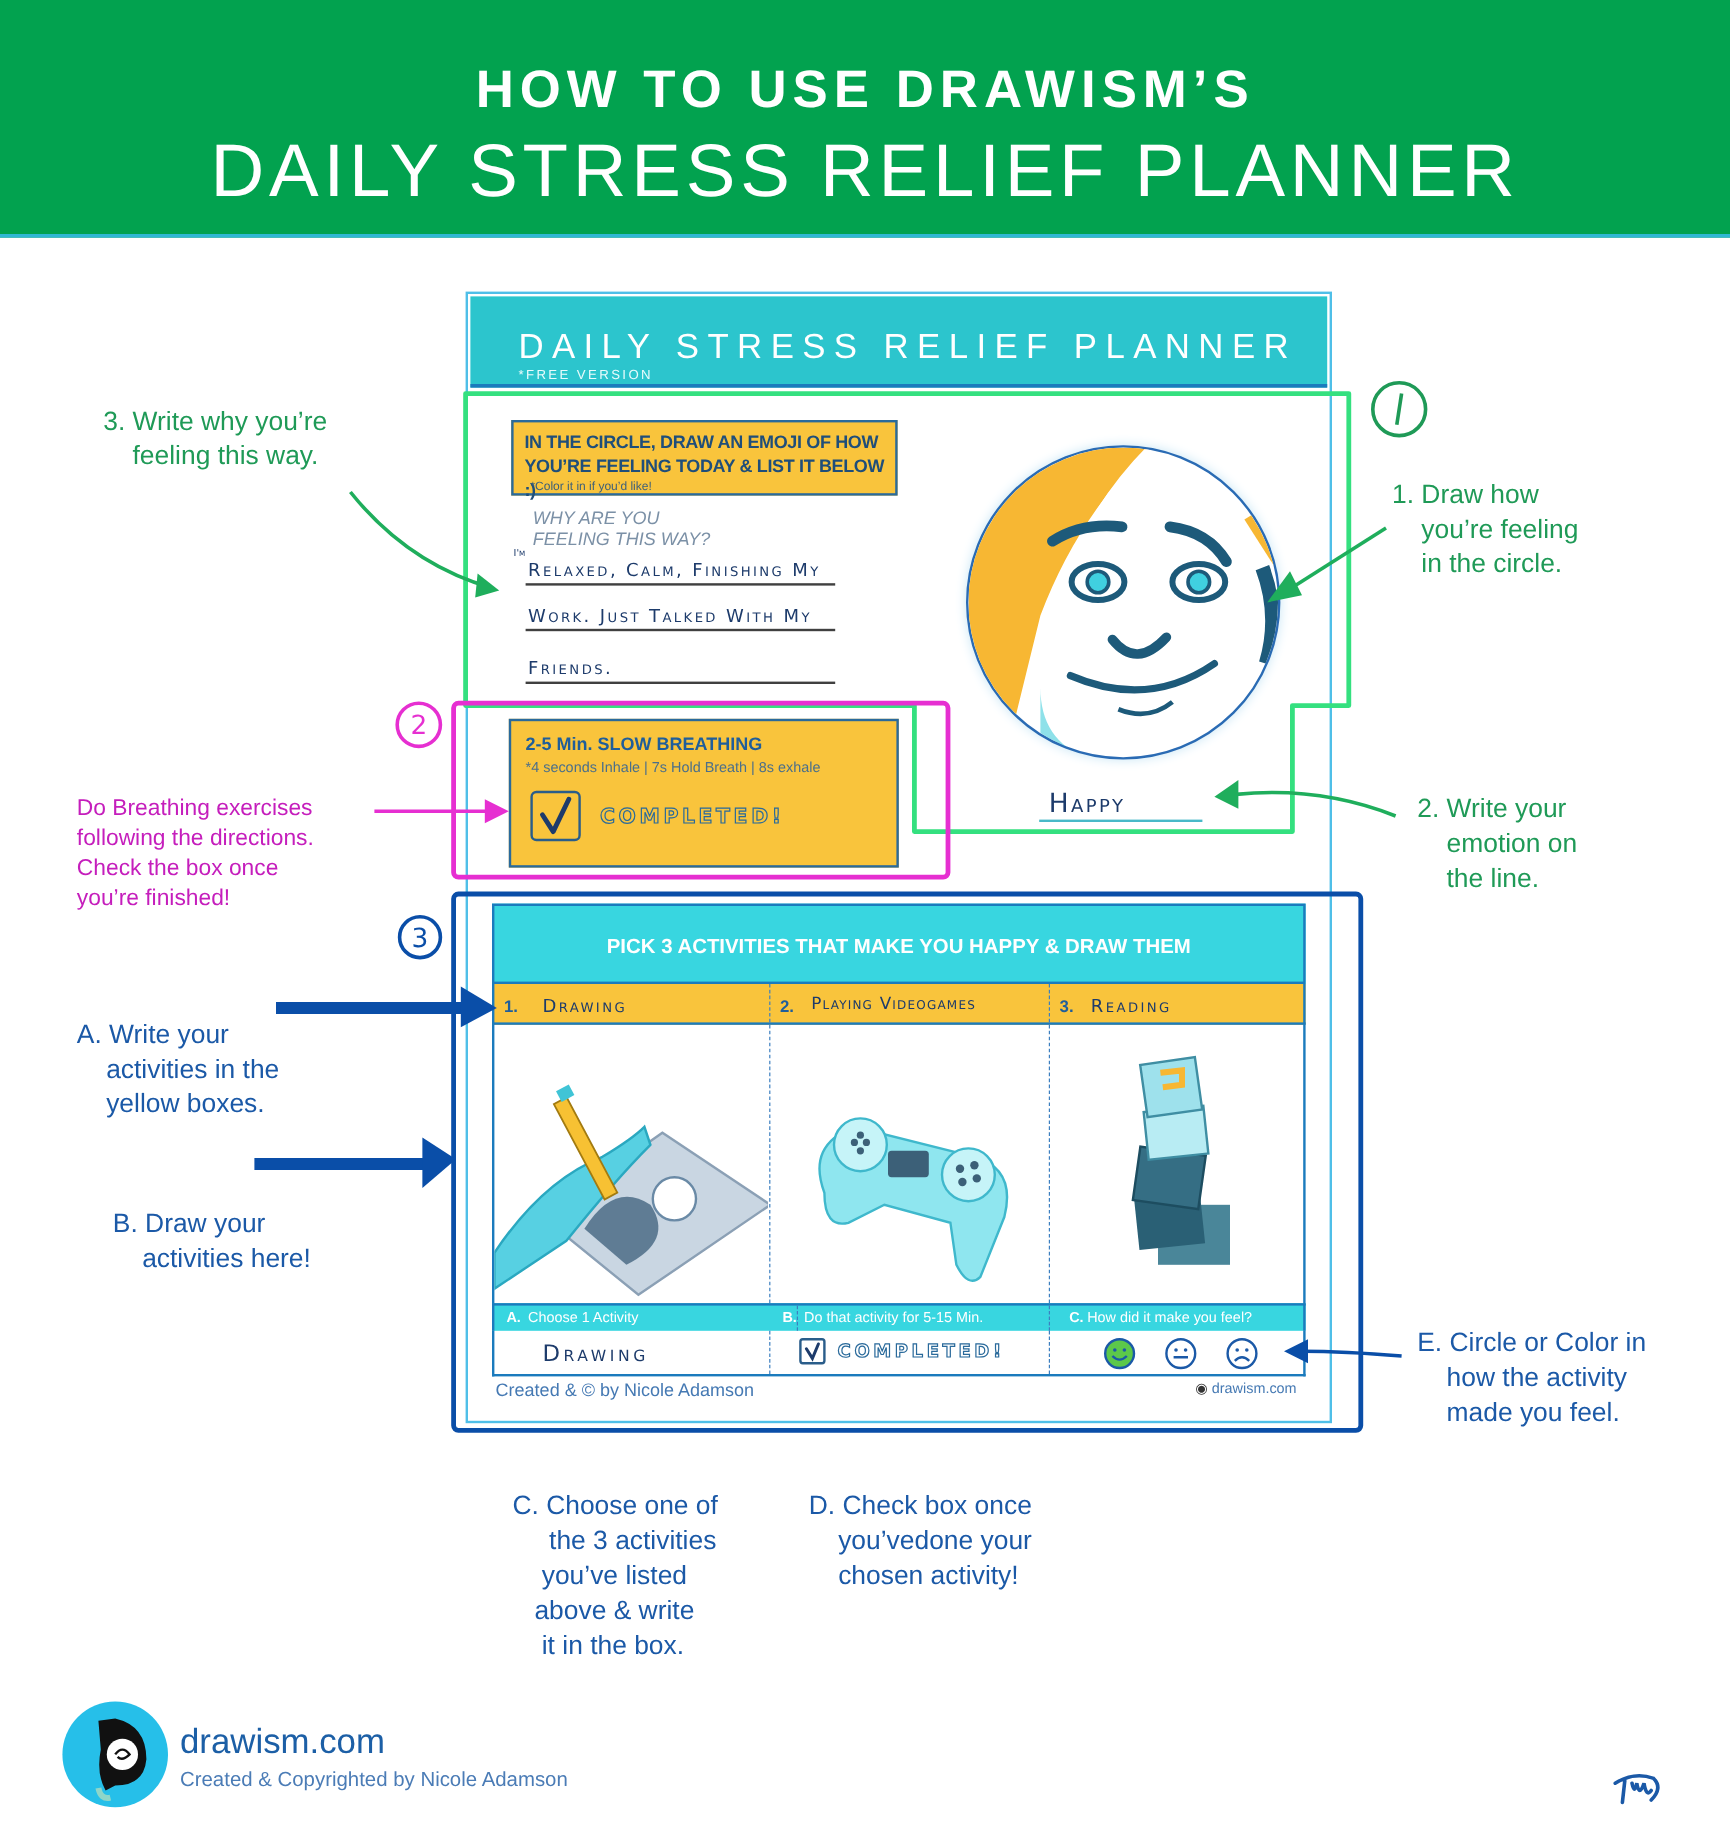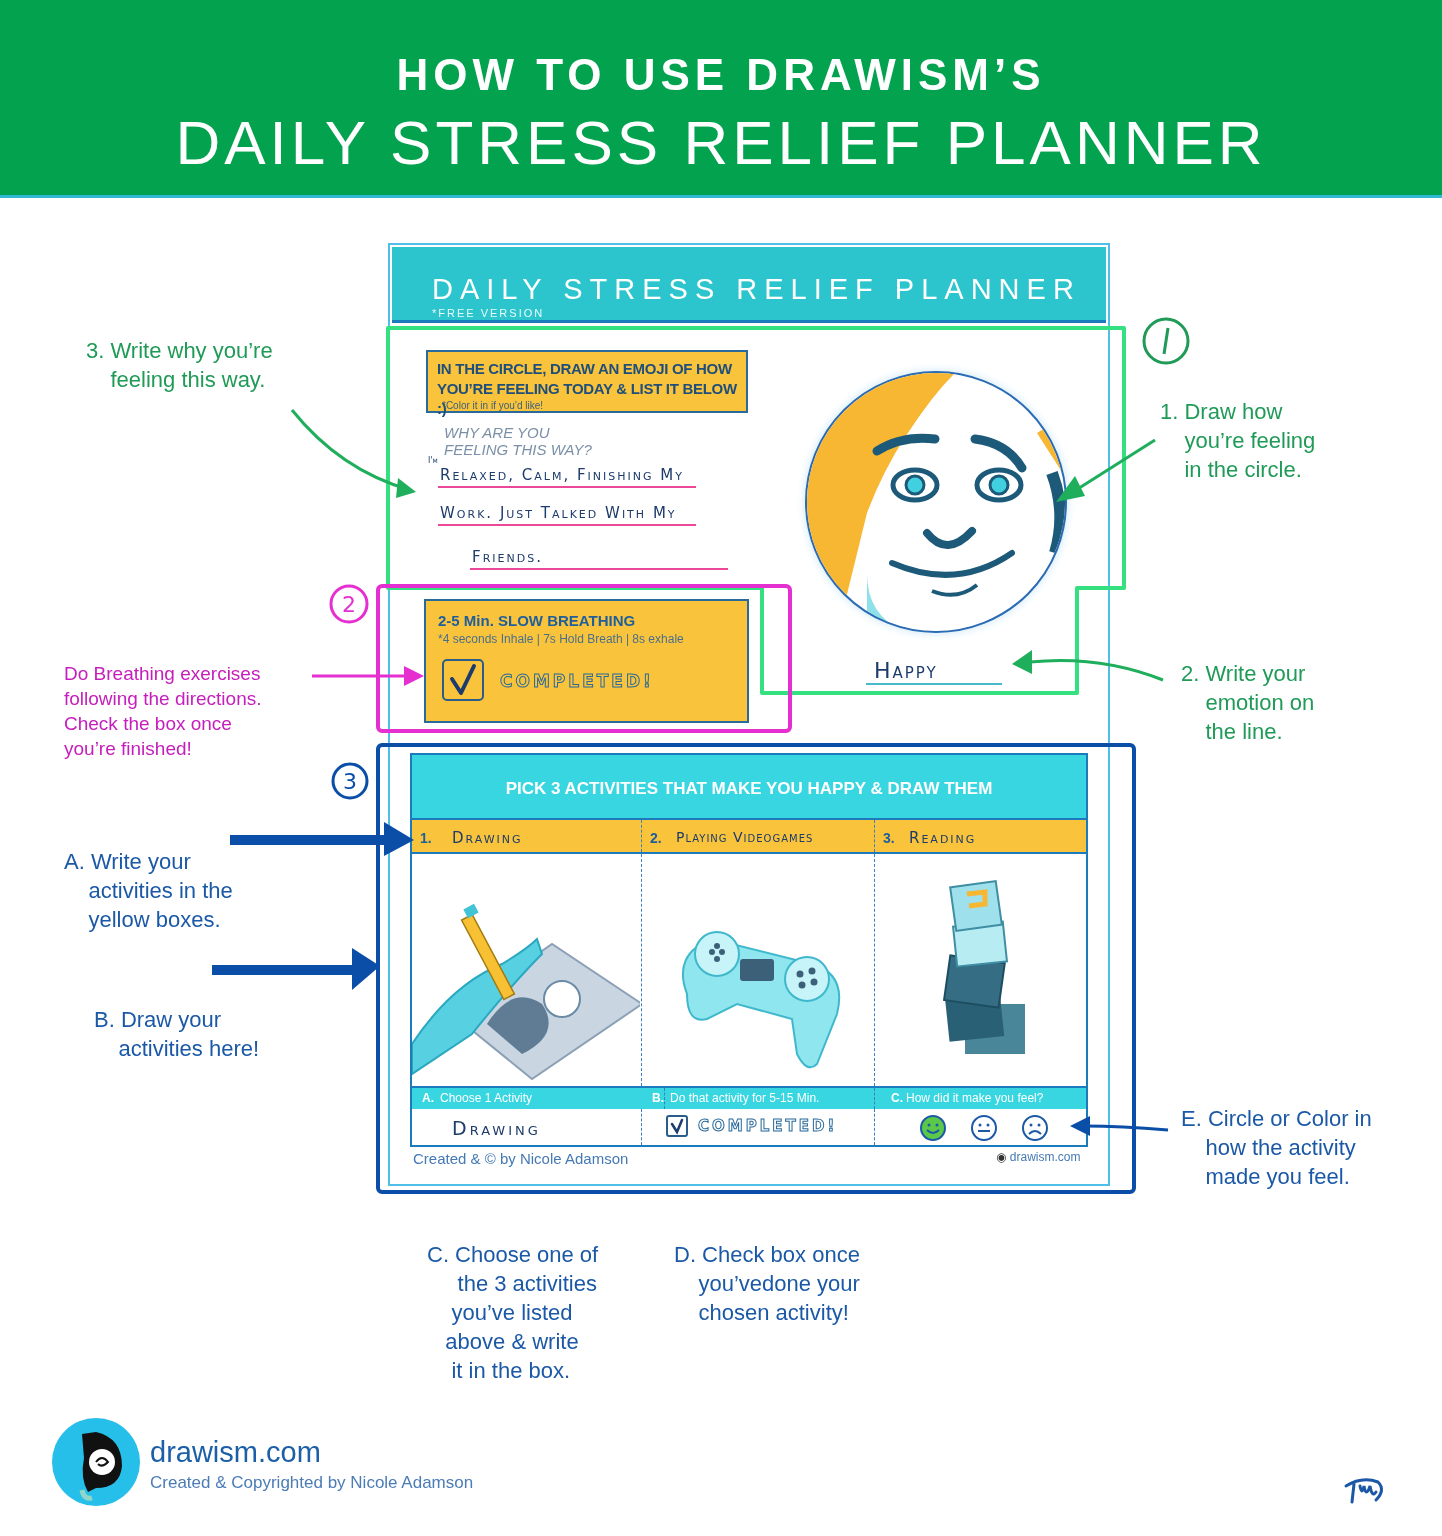--- a/index.html
+++ b/index.html
@@ -15,21 +15,21 @@
   .sheet-head .t { position: absolute; left: 40px; top: 26px; color: #fff; font-size: 29px; letter-spacing: 7px; font-weight: 400; }
   .sheet-head .s { position: absolute; left: 40px; top: 60px; color: #e8fbfc; font-size: 11px; letter-spacing: 2px; }
 
   .yellow-box { position: absolute; background: #f9c43c; border: 2px solid #2a6a9b; padding-left: 28px; }
   .emoji-prompt { left: 426px; top: 350px; width: 322px; height: 63px; }
   .emoji-prompt .h { position: absolute; left: 9px; top: 7px; font-size: 15px; font-weight: 700; color: #1f4e7a; line-height: 20px; letter-spacing: -0.3px; }
   .emoji-prompt .n { position: absolute; left: 14px; top: 48px; font-size: 10px; color: #3c5f7a; }
 
   .why { position: absolute; left: 444px; top: 424px; font-size: 15px; color: #7b90a6; line-height: 17px; font-style: italic; }
   .hand { font-family: "DejaVu Sans", sans-serif; color: #1d3b6b; font-variant: small-caps; letter-spacing: 2px; }
-  .line { position: absolute; border-bottom: 2px solid #ec4899; }
+  .line { position: absolute; border-bottom: 2px solid #404040; }
   .why-line { position: absolute; left: 438px; width: 258px; height: 26px; font-size: 15px; padding-left: 2px; line-height: 26px; }
 
   .face-circle { position: absolute; left: 805px; top: 371px; width: 262px; height: 262px; border-radius: 50%; border: 2px solid #2a6bb4; background: #fff; overflow: hidden; box-shadow: 0 0 10px #c8e6f5; }
   .emotion-line { position: absolute; left: 866px; top: 655px; width: 136px; height: 30px; border-bottom: 2px solid #48b9c8; font-size: 22px; line-height: 32px; text-align: left; padding-left: 8px; }
 
   .breath { left: 424px; top: 599px; width: 325px; height: 124px; }
   .breath .h { position: absolute; left: 12px; top: 11px; font-size: 15px; font-weight: 700; color: #1f5e9b; }
   .breath .n { position: absolute; left: 12px; top: 31px; font-size: 12px; color: #4b6f8a; }
   .chk { position: absolute; border: 2px solid #2a5d8a; border-radius: 5px; background: transparent; }
   .completed { position: absolute; font-weight: 700; color: #f9c43c; -webkit-text-stroke: 1px #2a6a9b; letter-spacing: 3px; font-family: "DejaVu Sans", sans-serif; }
@@ -88,21 +88,21 @@
   <div class="n">*Color it in if you’d like!</div>
 </div>
 
 <div class="why">
   <div>WHY ARE YOU</div>
   <div>FEELING THIS WAY?</div>
 </div>
 <div class="hand" style="position:absolute;left:428px;top:456px;font-size:8px;letter-spacing:0;">I'm</div>
 <div class="why-line line hand" style="top:462px;">Relaxed, Calm, Finishing My</div>
 <div class="why-line line hand" style="top:500px;">Work. Just Talked With My</div>
-<div class="why-line line hand" style="top:544px;margin-left:32px;">Friends.</div>
+<div class="why-line line hand" style="top:544px;">Friends.</div>
 
 <div class="face-circle">
   <svg width="262" height="262" viewBox="0 0 262 262">
     <path d="M0 0 L150 0 Q90 60 60 140 L30 262 L0 262 Z" fill="#f7b733"></path>
     <path d="M150 0 Q100 50 70 130" stroke="#fff" stroke-width="3" fill="none"></path>
     <path d="M230 60 L262 110 L262 40 Z" fill="#f7b733"></path>
     <path d="M245 100 Q260 140 248 180" stroke="#1d5a7a" stroke-width="12" fill="none"></path>
     <path d="M60 200 Q60 250 110 262 L60 262 Z" fill="#5ed4e0" opacity="0.7"></path>
     <path d="M70 78 Q95 62 128 66" stroke="#1d5a7a" stroke-width="9" fill="none" stroke-linecap="round"></path>
     <path d="M168 66 Q200 70 215 95" stroke="#1d5a7a" stroke-width="9" fill="none" stroke-linecap="round"></path>

